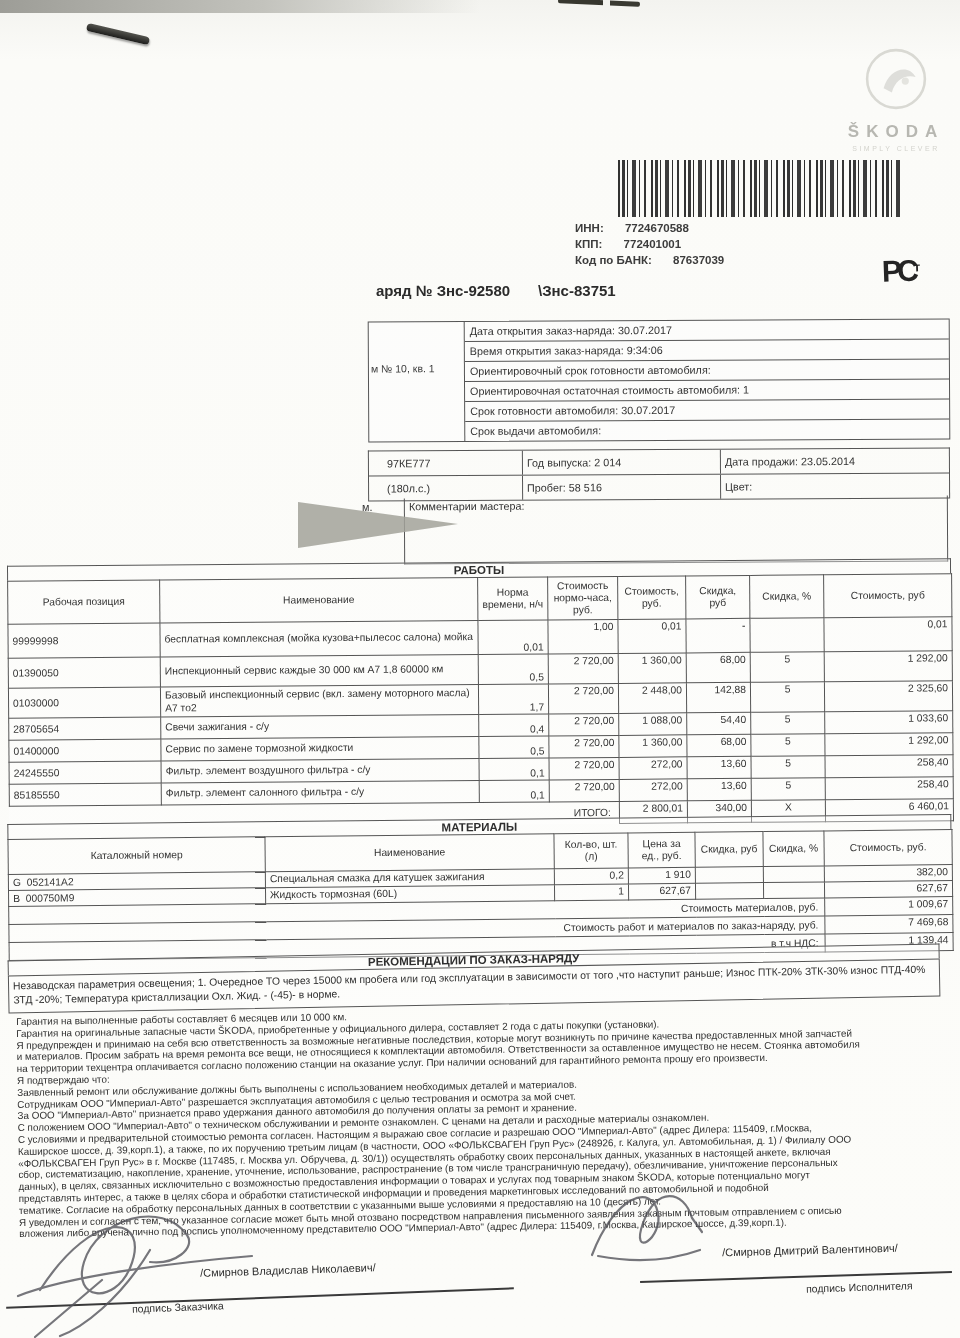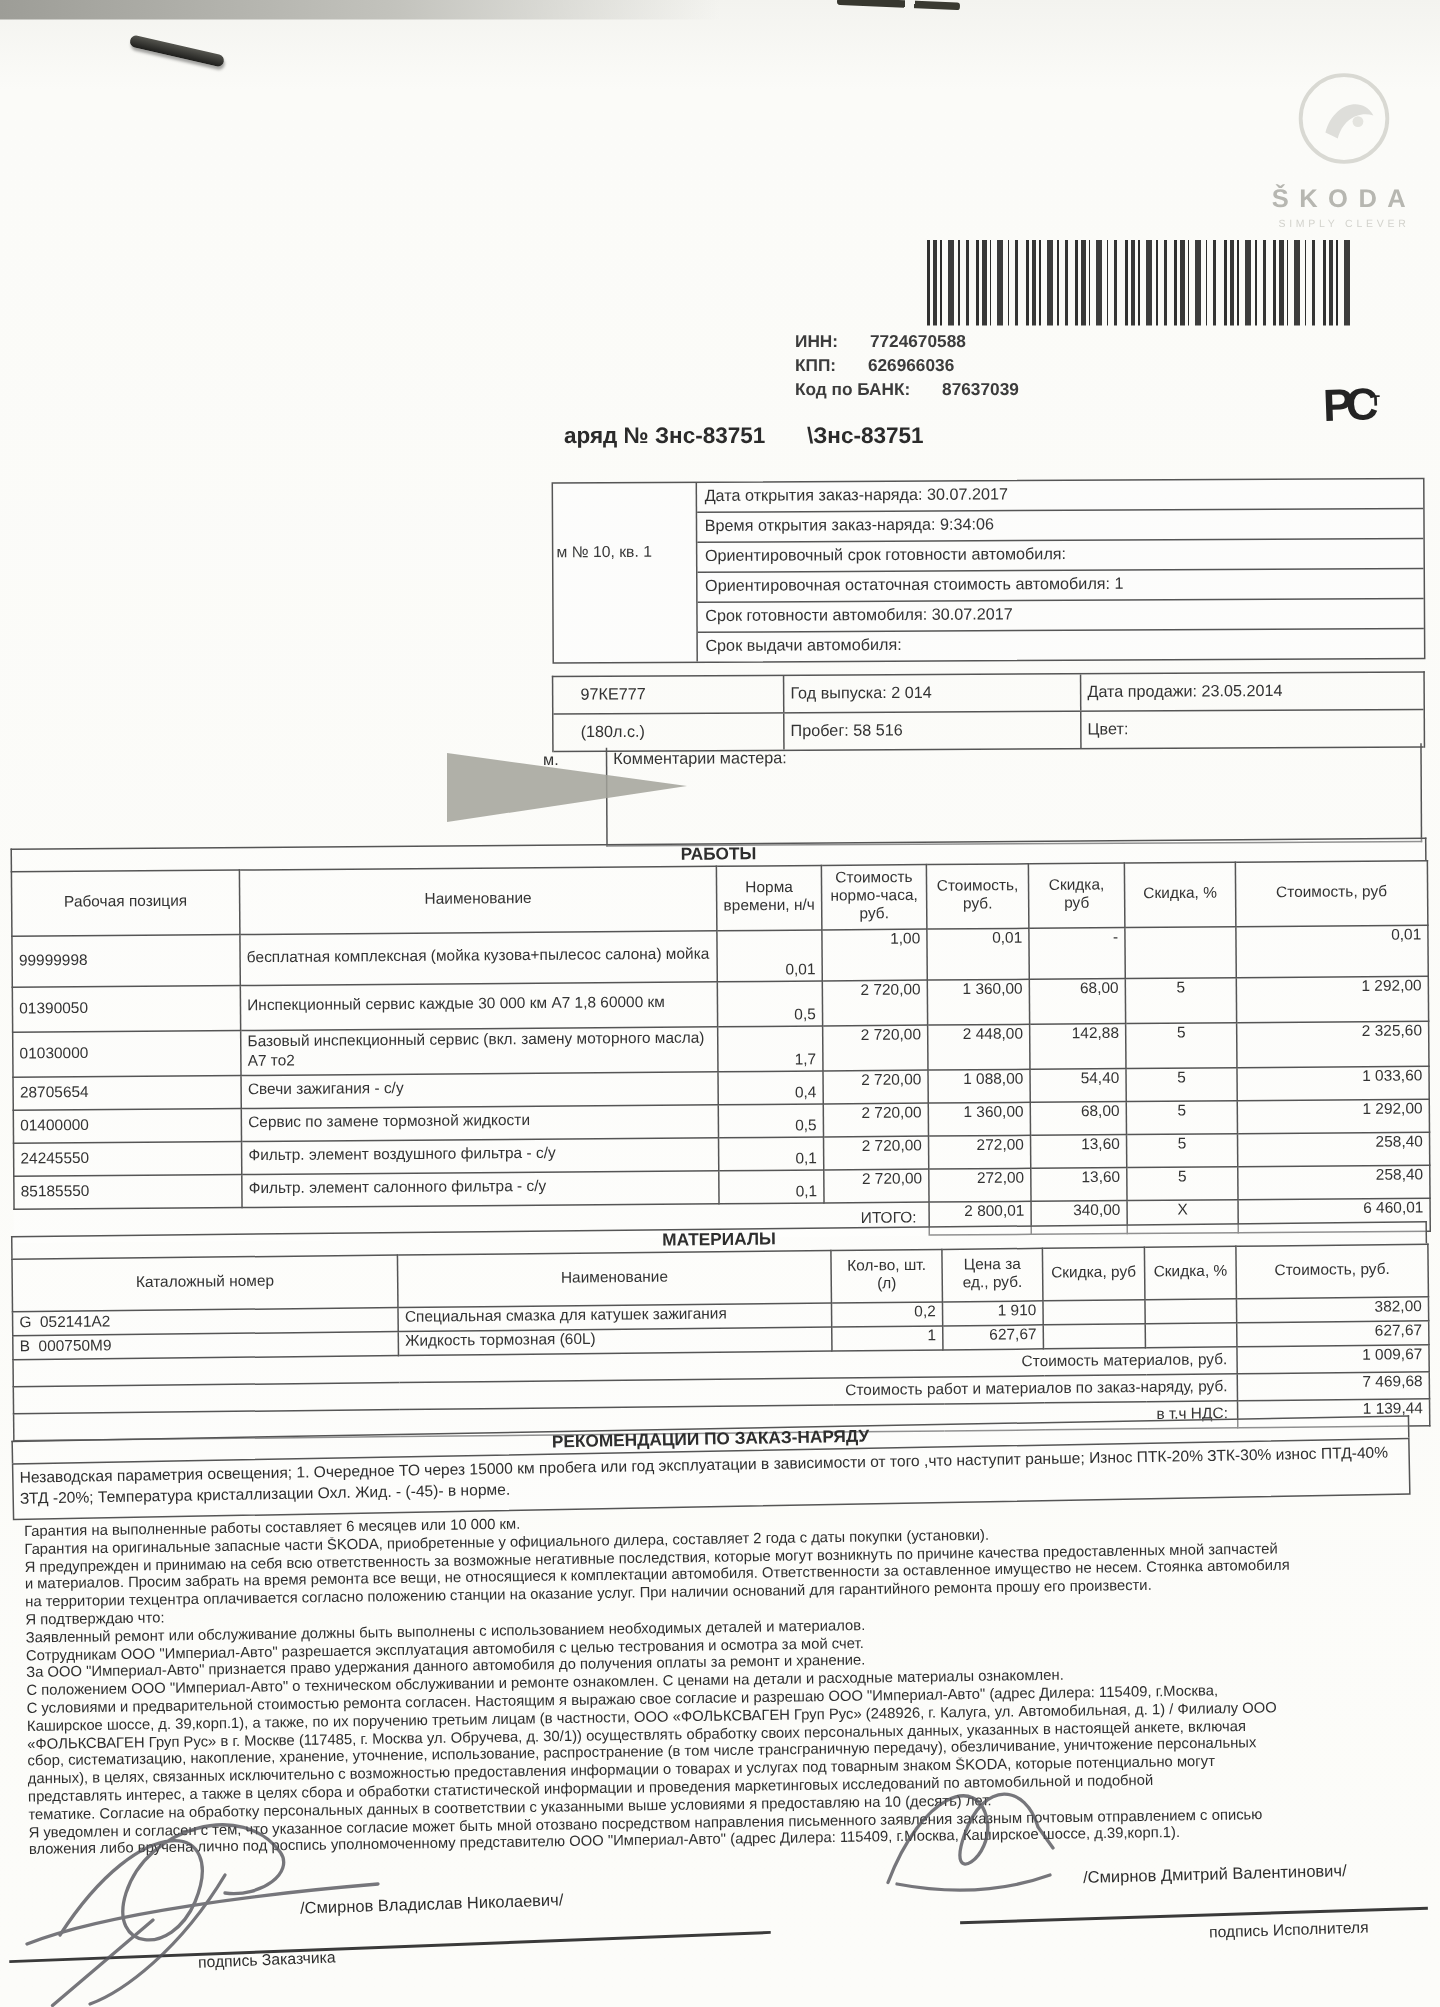--- a/index.html
+++ b/index.html
@@ -25,21 +25,21 @@
     background:
       repeating-linear-gradient(90deg,
         #161616 0 2px, transparent 2px 4px,
         #1d1d1d 4px 7px, transparent 7px 9px,
         #101010 9px 10px, transparent 10px 14px,
         #222 14px 18px, transparent 18px 21px,
         #141414 21px 22px, transparent 22px 26px,
         #1a1a1a 26px 28px, transparent 28px 33px);
     opacity:.88;
   }
-  .codes { left:530px; top:222px; font-size:11.5px; font-weight:bold; color:#3c3c3c; }
+  .codes { left:575px; top:222px; font-size:11.5px; font-weight:bold; color:#3c3c3c; }
   .code-row { margin-bottom:4px; }
   .code-row .lbl { display:inline-block; }
   .code-row .val { display:inline-block; margin-left:18px; }
   .rst { left:882px; top:254px; font-size:30px; font-weight:bold; letter-spacing:-4px; color:#242424; transform:rotate(-2deg); }
   .rst-t { font-size:13px; font-weight:bold; letter-spacing:0; vertical-align:9px; margin-left:-1px; }
 
   
   .order-title { left:376px; top:282px; font-size:15px; font-weight:bold; color:#2b2b2b; }
   .order-code  { left:538px; top:282px; font-size:15px; font-weight:bold; color:#2b2b2b; }
 
@@ -155,31 +155,31 @@
 
   <div class="abs barcode"></div>
 
   <div class="abs codes">
     <div class="code-row">
       <span class="lbl">ИНН:</span>
       <span class="val">7724670588</span>
     </div>
     <div class="code-row">
       <span class="lbl">КПП:</span>
-      <span class="val">626966036</span>
+      <span class="val">772401001</span>
     </div>
     <div class="code-row">
       <span class="lbl">Код по БАНК:</span>
       <span class="val">87637039</span>
     </div>
   </div>
 
   <div class="abs rst"><span>РС</span><span class="rst-t">т</span></div>
 
-  <div class="abs order-title">аряд № Знс-83751</div>
+  <div class="abs order-title">аряд № Знс-92580</div>
   <div class="abs order-code">\Знс-83751</div>
 
   <div class="abs info-table">
     <div class="info-left">м № 10, кв. 1</div>
     <div class="info-right">
         <div class="info-row">Дата открытия заказ-наряда: 30.07.2017</div>
         <div class="info-row">Время открытия заказ-наряда: 9:34:06</div>
         <div class="info-row">Ориентировочный срок готовности автомобиля:</div>
         <div class="info-row">Ориентировочная остаточная стоимость автомобиля: 1</div>
         <div class="info-row">Срок готовности автомобиля: 30.07.2017</div>

